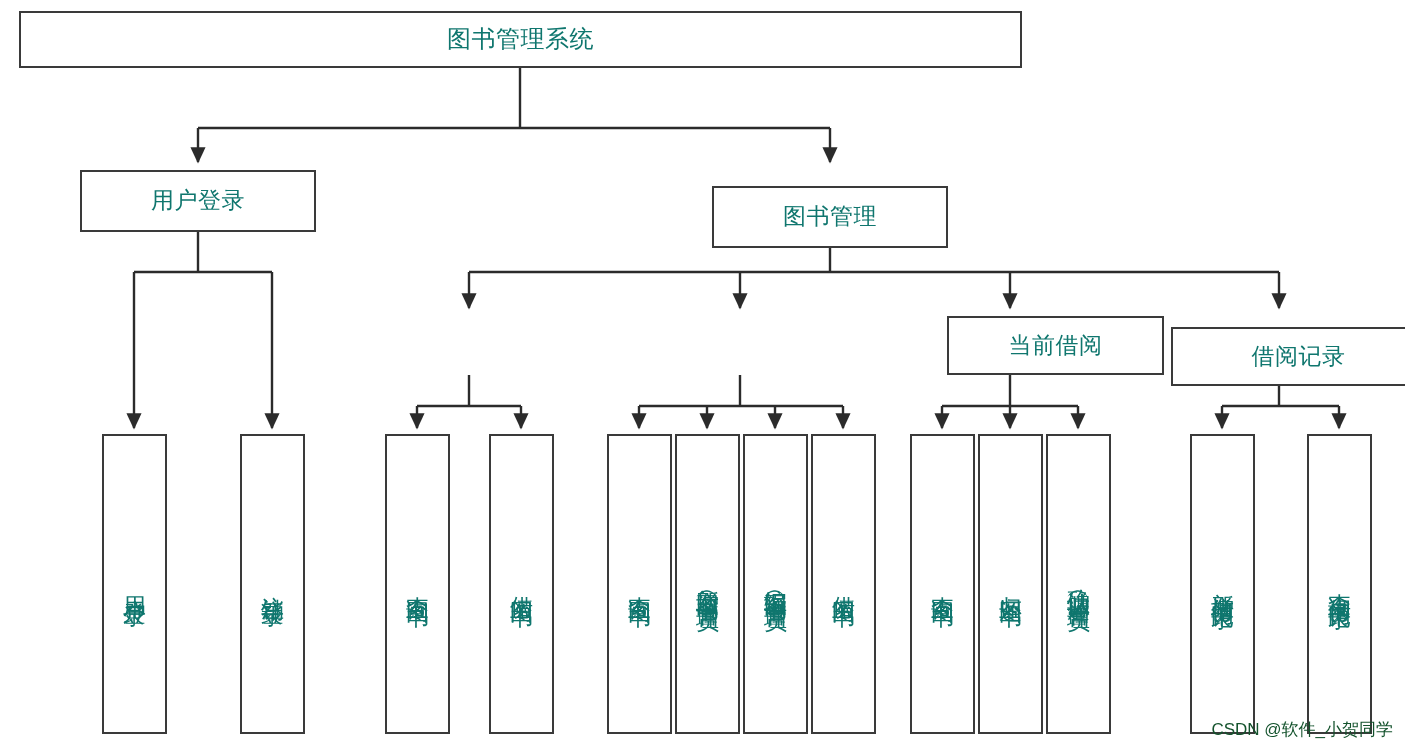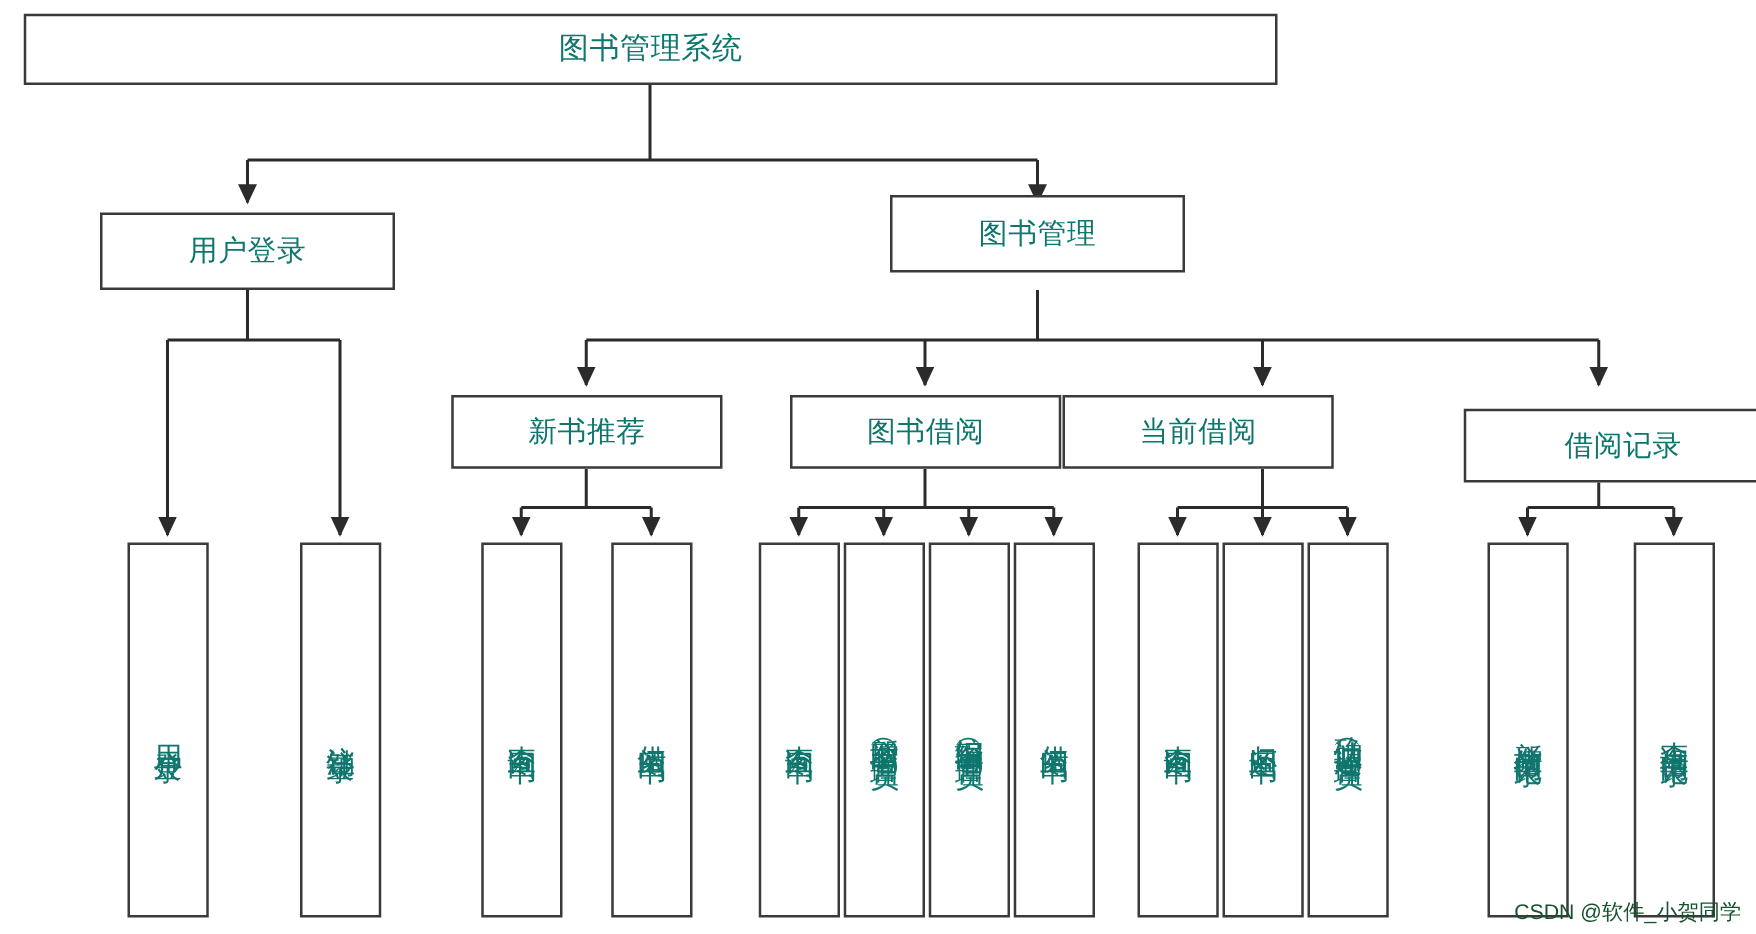--- a/index.html
+++ b/index.html
@@ -116,31 +116,25 @@
     </g>
   </svg>
 
   <div class="node root" style="left:19px; top:11px; width:1003px; height:57px;">
     <span class="label">图书管理系统</span>
   </div>
 
   <div class="node" style="left:80px; top:170px; width:236px; height:62px;">
     <span class="label">用户登录</span>
   </div>
-  <div class="node" style="left:712px; top:156px; width:236px; height:62px;">
+  <div class="node" style="left:712px; top:186px; width:236px; height:62px;">
     <span class="label">图书管理</span>
   </div>
 
-  <div class="node" style="left:361px; top:316px; width:217px; height:59px;">
-    <span class="label">新书推荐</span>
-  </div>
-  <div class="node" style="left:632px; top:316px; width:217px; height:59px;">
-    <span class="label">图书借阅</span>
-  </div>
-  <div class="node" style="left:850px; top:316px; width:217px; height:59px;">
+  <div class="node" style="left:947px; top:316px; width:217px; height:59px;">
     <span class="label">当前借阅</span>
   </div>
   <div class="node" style="left:1171px; top:327px; width:255px; height:59px;">
     <span class="label">借阅记录</span>
   </div>
 
   <div class="node vertical" style="left:102px; top:434px; width:65px; height:300px;">
     <span class="label">用户登录</span>
   </div>
   <div class="node vertical" style="left:240px; top:434px; width:65px; height:300px;">

